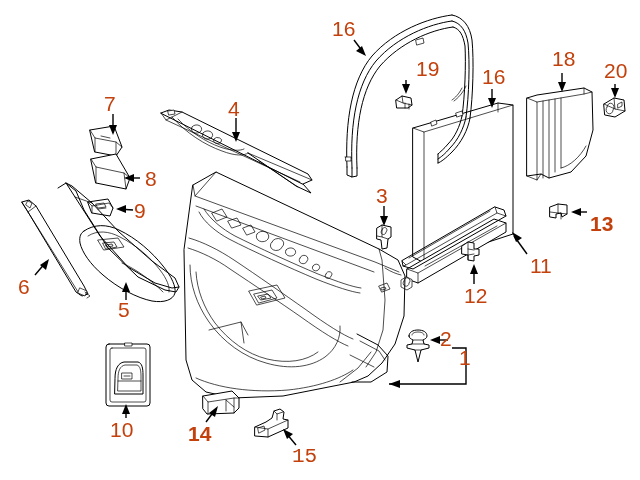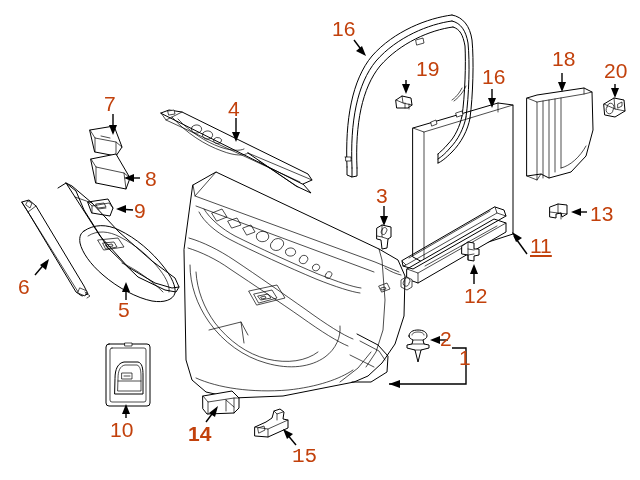--- a/index.html
+++ b/index.html
@@ -390,23 +390,23 @@
   <div class="callout-num" style="left:459px; top:347px;">1</div>
   <div class="callout-num" style="left:440px; top:328px;">2</div>
   <div class="callout-num" style="left:376px; top:185px;">3</div>
   <div class="callout-num" style="left:228px; top:98px;">4</div>
   <div class="callout-num" style="left:118px; top:299px;">5</div>
   <div class="callout-num" style="left:18px;  top:276px;">6</div>
   <div class="callout-num" style="left:104px; top:93px;">7</div>
   <div class="callout-num" style="left:145px; top:168px;">8</div>
   <div class="callout-num" style="left:134px; top:200px;">9</div>
   <div class="callout-num" style="left:110px; top:419px;">10</div>
-  <div class="callout-num" style="left:530px; top:235px;text-decoration:underline;">11</div>
+  <div class="callout-num" style="left:530px; top:255px;">11</div>
   <div class="callout-num" style="left:464px; top:285px;">12</div>
-  <div class="callout-num" style="left:590px; top:203px;">13</div>
+  <div class="callout-num" style="left:590px; top:213px;font-weight:bold;">13</div>
   <div class="callout-num" style="left:188px; top:423px;font-weight:bold;">14</div>
   <div class="callout-num" style="left:292px; top:446px;font-family:Liberation Mono, monospace;">15</div>
   <div class="callout-num" style="left:332px; top:18px;">16</div>
   <div class="callout-num" style="left:482px; top:66px;">16</div>
   <div class="callout-num" style="left:552px; top:48px;">18</div>
   <div class="callout-num" style="left:416px; top:58px;">19</div>
   <div class="callout-num" style="left:604px; top:60px;">20</div>
 
 </div>
 

